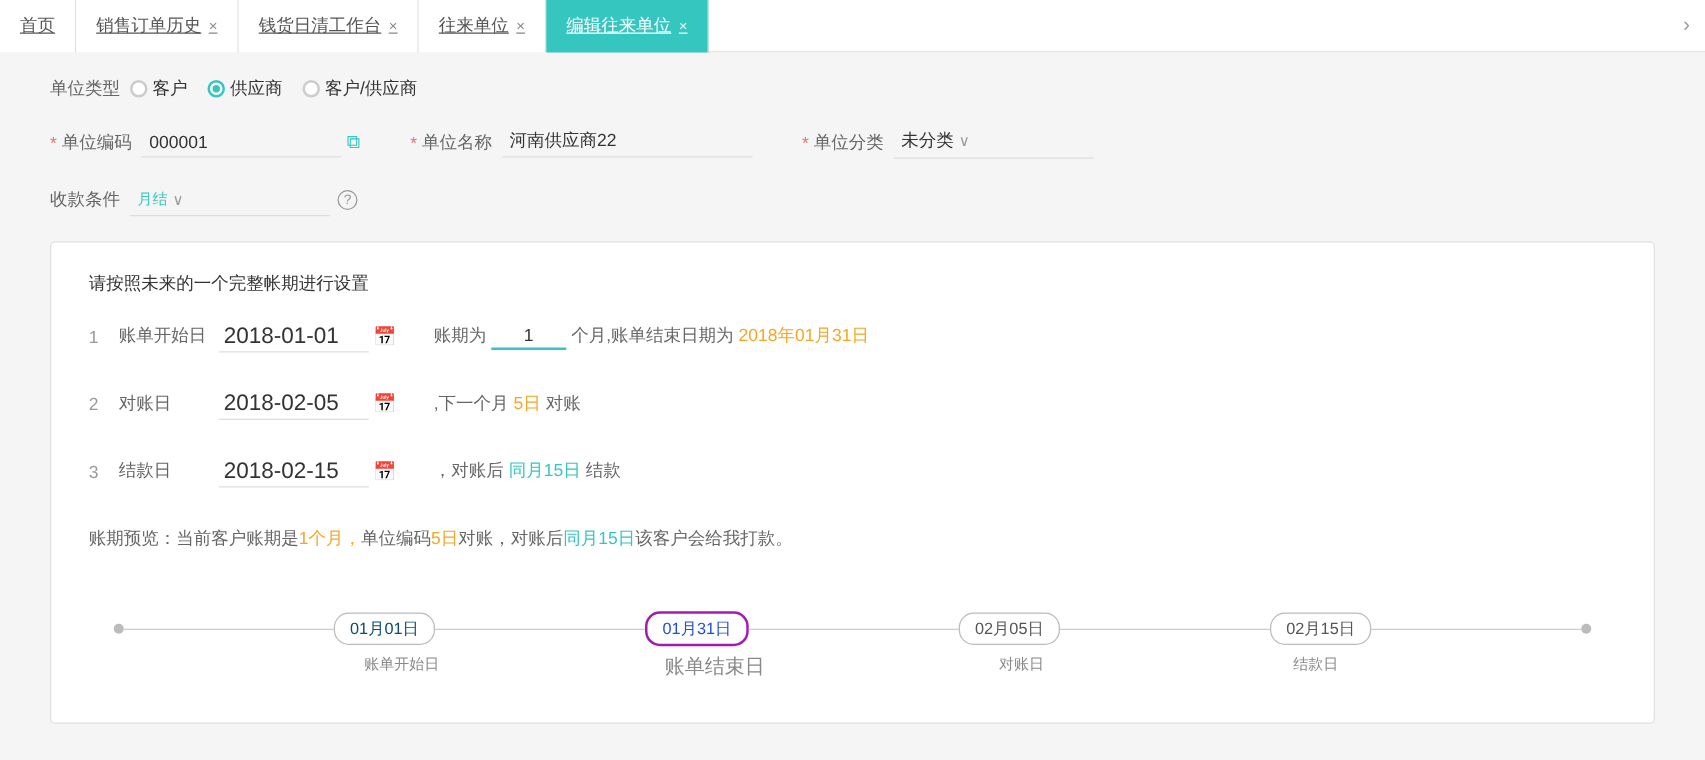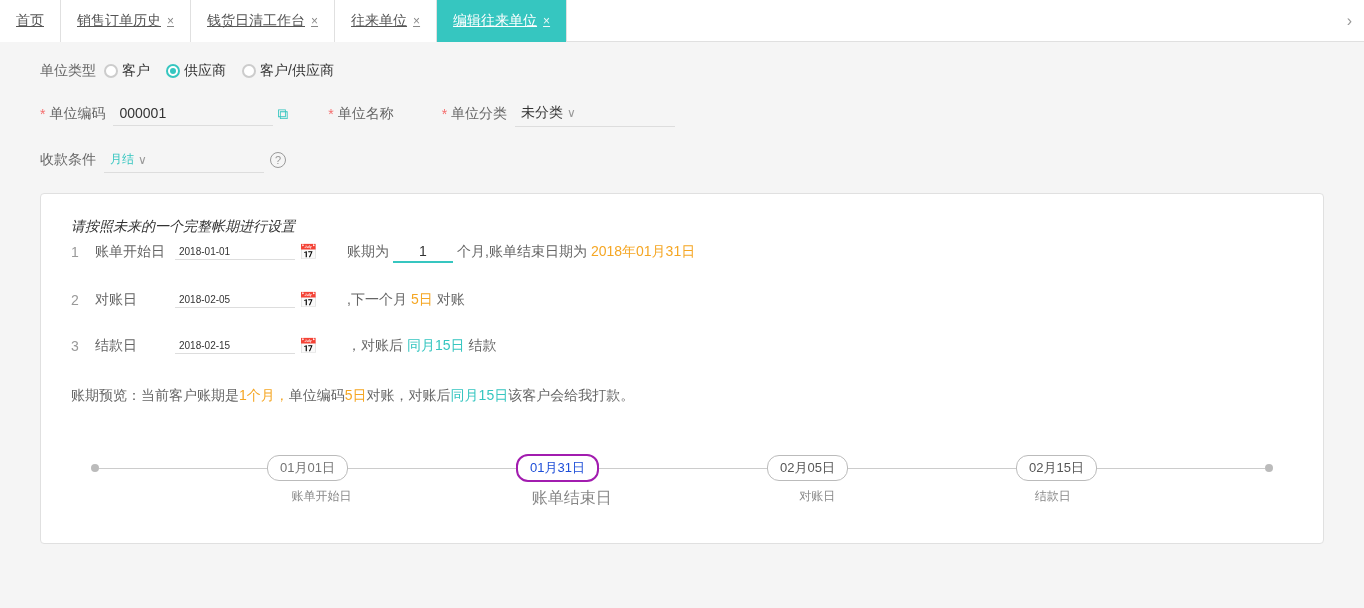--- a/index.html
+++ b/index.html
@@ -165,22 +165,21 @@
     .card {
       background: #fff;
       border: 1px solid #e0e0e0;
       border-radius: 4px;
       padding: 24px 30px;
       margin-top: 4px;
     }
     .card-title {
       font-size: 14px;
       color: #333;
-      margin-bottom: 5px;
-      font-style: italic;
+      margin-bottom: 20px;
     }
 
     
     .table-row {
       display: flex;
       align-items: center;
       margin-bottom: 28px;
       gap: 0;
     }
     .row-num {
@@ -196,21 +195,21 @@
     }
     .row-date {
       display: flex;
       align-items: center;
       width: 160px;
     }
     .date-input {
       border: none;
       border-bottom: 1px solid #ddd;
       padding: 2px 4px;
-      font-size: 10px;
+      font-size: 18px;
       color: #333;
       background: transparent;
       outline: none;
       width: 120px;
     }
     .row-suffix {
       margin-left: 12px;
       color: #666;
       display: flex;
       align-items: center;
@@ -298,20 +297,21 @@
   <div class="form-row">
     <div class="form-item">
       <span class="required-star">*</span>
       <span class="form-label">单位编码</span>
       <input class="input-field" type="text" value="000001" style="">
       <span class="cal-icon">⧉</span>
     </div>
     <div class="form-item">
       <span class="required-star">*</span>
       <span class="form-label">单位名称</span>
+      <input class="input-field wide" type="text" value="河南供应商22" style="">
     </div>
     <div class="form-item">
       <span class="required-star">*</span>
       <span class="form-label">单位分类</span>
       <div class="select-wrapper">
         <span>未分类</span>
         <span class="select-arrow">∨</span>
       </div>
     </div>
   </div>
@@ -376,21 +376,21 @@
     <div class="preview-text">
       <span>账期预览：当前客户账期是</span><span class="orange">1个月，</span><span>单位编码</span><span class="orange">5日</span><span>对账，对账后</span><span class="teal">同月15日</span><span>该客户会给我打款。</span>
     </div>
 
     <div class="timeline-container">
       <div style="display:flex; align-items:center; width:100%; margin-top:8px;">
         <div style="width:8px;height:8px;border-radius:50%;background:#bbb;flex-shrink:0;"></div>
         <div style="flex:1;height:1px;background:#ccc;"></div>
 
         <div style="display:flex;flex-direction:column;align-items:center;">
-          <div style="border:1px solid #bbb;border-radius:12px;padding:3px 12px;background:#fff;font-size:13px;color:#737373;white-space:nowrap;">01月01日</div>
+          <div style="border:1px solid #bbb;border-radius:12px;padding:3px 12px;background:#fff;font-size:13px;color:#0c4a6e;white-space:nowrap;">01月01日</div>
         </div>
         <div style="flex:1;height:1px;background:#ccc;"></div>
 
         <div style="display:flex;flex-direction:column;align-items:center;">
           <div style="border:2px solid #a21caf;border-radius:12px;padding:3px 12px;background:#fff;font-size:13px;color:#1d4ed8;white-space:nowrap;">01月31日</div>
         </div>
         <div style="flex:1;height:1px;background:#ccc;"></div>
 
         <div style="display:flex;flex-direction:column;align-items:center;">
           <div style="border:1px solid #bbb;border-radius:12px;padding:3px 12px;background:#fff;font-size:13px;color:#555;white-space:nowrap;">02月05日</div>

